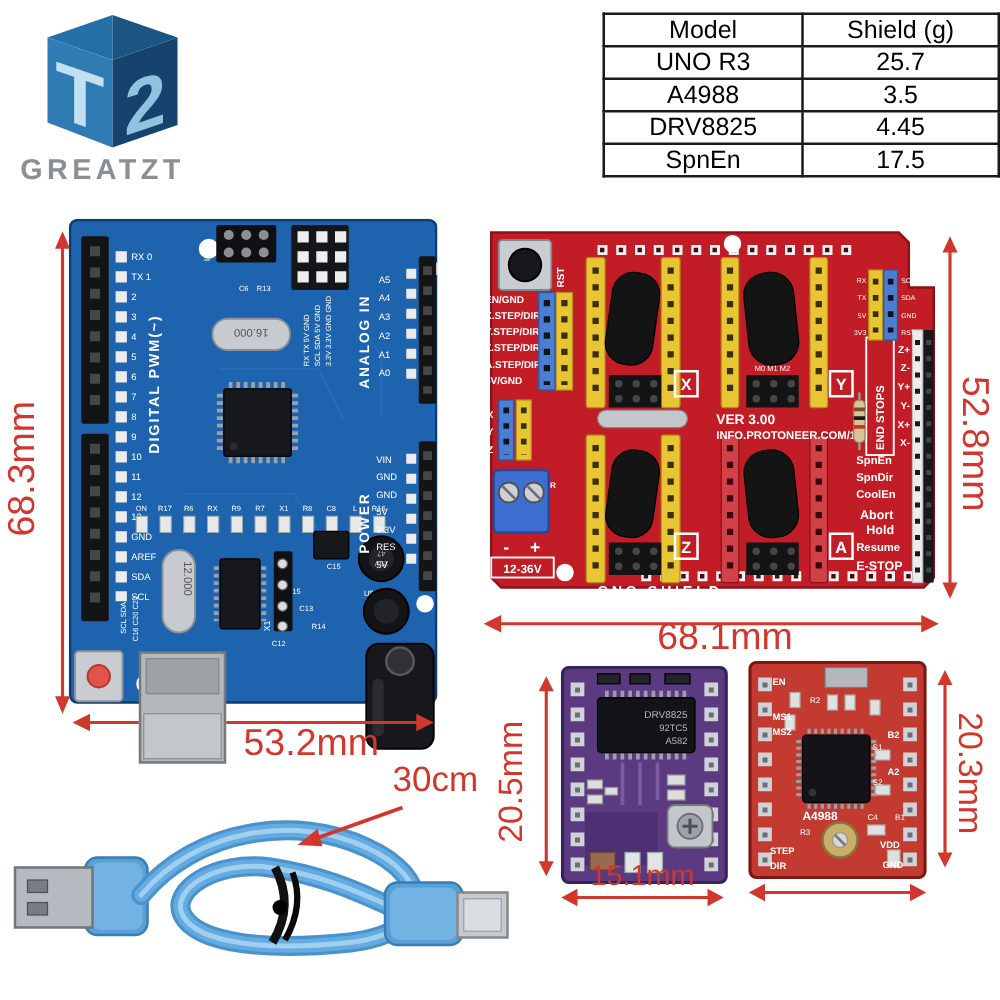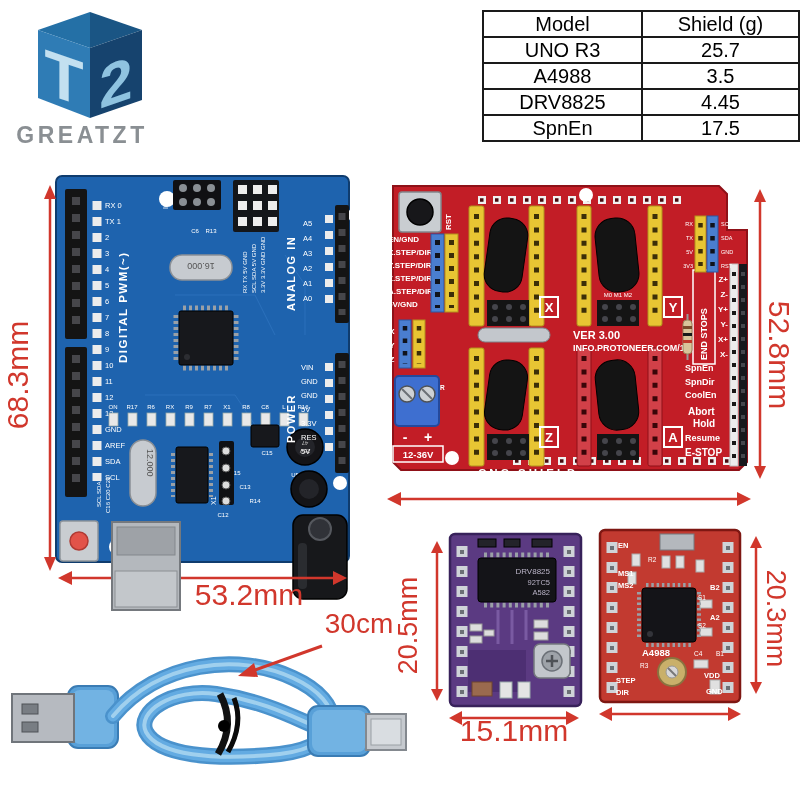--- a/index.html
+++ b/index.html
@@ -468,20 +468,21 @@
     <polygon points="10,293 4,280 16,280" fill="#d1372c"></polygon>
   </svg>
   <div class="abs vlabel rotcw" style="left:758px;top:272px;width:42px;height:166px">
     <span class="dimtext">52.8mm</span>
   </div>
   <svg class="abs" style="left:383px;top:486px" width="372" height="26">
     <line x1="16" y1="13" x2="356" y2="13" stroke="#d1372c" stroke-width="2.5"></line>
     <polygon points="4,13 18,6 18,20" fill="#d1372c"></polygon>
     <polygon points="368,13 354,6 354,20" fill="#d1372c"></polygon>
   </svg>
+  <div class="abs dimtext" style="left:500px;top:495px;width:160px">68.1mm</div>
 
   <svg class="abs" style="left:448px;top:532px" width="135" height="176" viewBox="0 0 135 176">
     <rect x="2" y="2" width="131" height="172" rx="5" fill="#5b3a82" stroke="#37215a" stroke-width="2.5"></rect>
     <rect x="20" y="118" width="58" height="42" fill="#4d2f73"></rect>
     <g>
       <line x1="14" y1="14" x2="14" y2="168" stroke="#cfd3d8" stroke-width="11" stroke-dasharray="11 9"></line>
       <line x1="14" y1="18" x2="14" y2="168" stroke="#6b6f75" stroke-width="4" stroke-dasharray="4 16"></line>
       <line x1="121" y1="14" x2="121" y2="168" stroke="#cfd3d8" stroke-width="11" stroke-dasharray="11 9"></line>
       <line x1="121" y1="18" x2="121" y2="168" stroke="#6b6f75" stroke-width="4" stroke-dasharray="4 16"></line>
     </g>
@@ -526,21 +527,21 @@
     <polygon points="9,163 3,151 15,151" fill="#d1372c"></polygon>
   </svg>
   <div class="abs vlabel rotccw" style="left:390px;top:565px;width:38px;height:120px">
     <span class="dimtext" style="font-size:27px">20.5mm</span>
   </div>
   <svg class="abs" style="left:446px;top:707px" width="136" height="22">
     <line x1="14" y1="11" x2="122" y2="11" stroke="#d1372c" stroke-width="2.5"></line>
     <polygon points="3,11 16,4 16,18" fill="#d1372c"></polygon>
     <polygon points="133,11 120,4 120,18" fill="#d1372c"></polygon>
   </svg>
-  <div class="abs dimtext" style="left:444px;top:716px;width:140px;font-size:30px">15.1mm</div>
+  <div class="abs dimtext" style="left:444px;top:689px;width:140px;font-size:23px">15.1mm</div>
 
   <svg class="abs" style="left:598px;top:528px" width="144" height="176" viewBox="0 0 144 176">
     <rect x="2" y="2" width="140" height="172" rx="5" fill="#c23a30" stroke="#7e1712" stroke-width="2.5"></rect>
     <g>
       <line x1="14" y1="14" x2="14" y2="168" stroke="#cfd3d8" stroke-width="11" stroke-dasharray="11 9"></line>
       <line x1="14" y1="18" x2="14" y2="168" stroke="#6b6f75" stroke-width="4" stroke-dasharray="4 16"></line>
       <line x1="130" y1="14" x2="130" y2="168" stroke="#cfd3d8" stroke-width="11" stroke-dasharray="11 9"></line>
       <line x1="130" y1="18" x2="130" y2="168" stroke="#6b6f75" stroke-width="4" stroke-dasharray="4 16"></line>
     </g>
     <rect x="62" y="6" width="34" height="16" fill="#b4b8bd" stroke="#75797e"></rect>
@@ -621,19 +622,19 @@
       <path d="M 226,70 q 10,26 -6,54" stroke="#0a0a0a" stroke-width="5" fill="none"></path>
       <circle cx="216" cy="98" r="6" fill="#000"></circle>
     </g>
     <g>
       <rect x="300" y="78" width="62" height="50" rx="10" fill="#58a0d8" stroke="#3a7cb4" stroke-width="2"></rect>
       <rect x="304" y="82" width="54" height="42" rx="8" fill="#79b8e6" opacity="0.8"></rect>
       <rect x="358" y="86" width="40" height="36" fill="#c6cacf" stroke="#84898f" stroke-width="2"></rect>
       <rect x="363" y="91" width="30" height="26" fill="#d9dde1" stroke="#9aa0a5"></rect>
     </g>
   </svg>
-  <div class="abs dimtext" style="left:314px;top:610px;width:90px;font-size:28px;text-align:center">30cm</div>
+  <div class="abs dimtext" style="left:314px;top:610px;width:90px;font-size:28px;text-align:left">30cm</div>
   <svg class="abs" style="left:230px;top:638px" width="96" height="44">
     <line x1="92" y1="8" x2="22" y2="33" stroke="#d1372c" stroke-width="3"></line>
     <polygon points="8,38 24,25 28,39" fill="#d1372c"></polygon>
   </svg>
 
 </div>
 
 </body></html>

